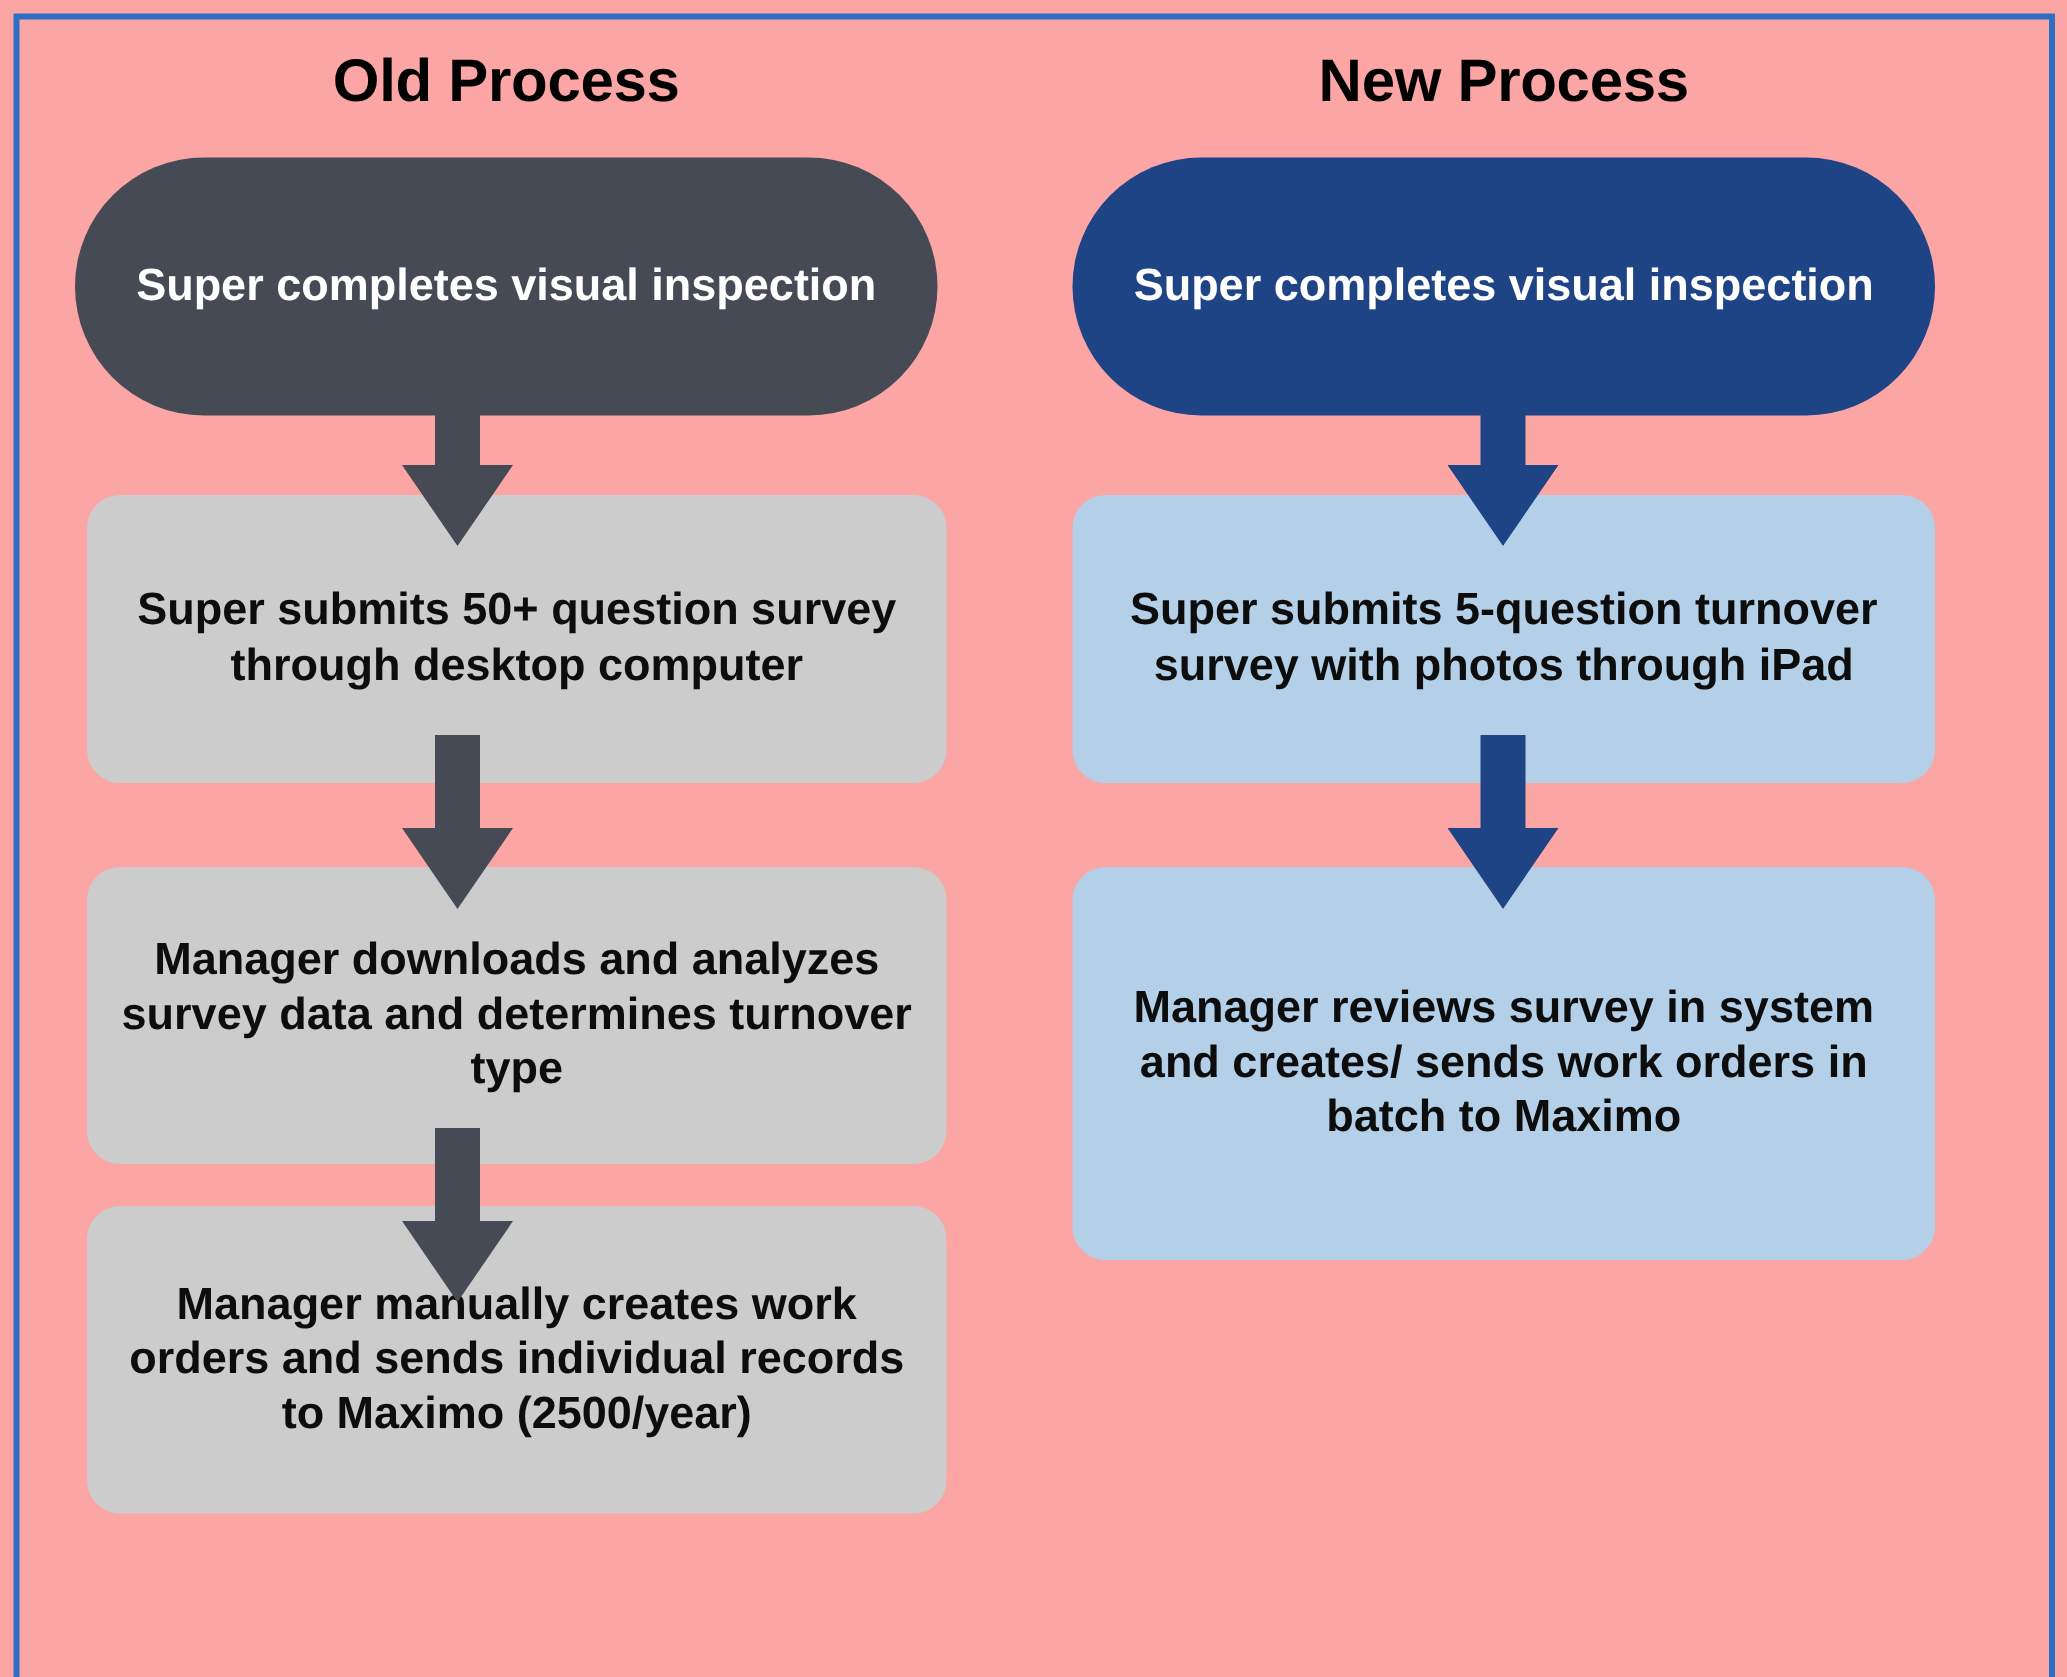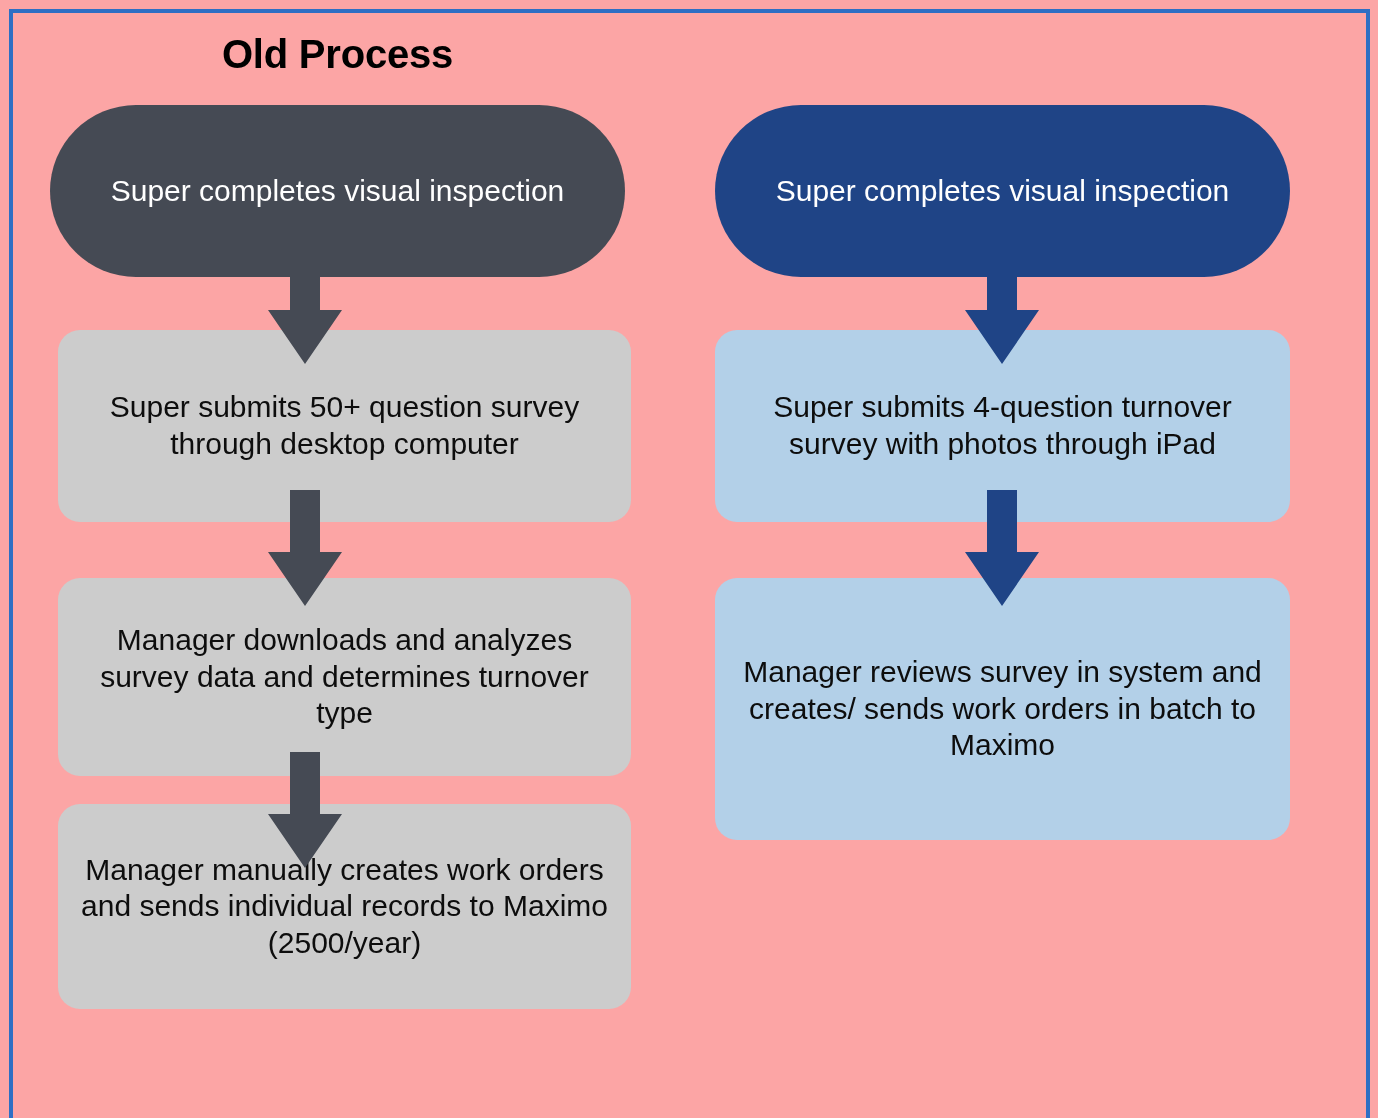--- a/index.html
+++ b/index.html
@@ -42,21 +42,21 @@
   #title-old { left: 50px; top: 34px; width: 575px; }
   #title-new { left: 715px; top: 34px; width: 575px; }
 
   .node {
     position: absolute;
     box-sizing: border-box;
     display: flex;
     align-items: center;
     justify-content: center;
     text-align: center;
-    font-weight: normal;
+    font-weight: bold;
     line-height: 1.22;
     padding: 6px 14px;
   }
   .node .txt { display: block; width: 100%; }
 
   .pill { border-radius: 999px; color: #ffffff; font-size: 30px; }
   .rect { border-radius: 22px; color: #0d0d0d; font-size: 30px; }
 
   .dark  { background: #454A54; }
   .gray  { background: #CCCCCC; margin-left: 20px; }
@@ -118,39 +118,40 @@
   </div>
 
   <div class="node rect gray" style="left:38px; top:578px; width:573px; height:198px;">
     <span class="txt">Manager downloads and analyzes survey data and determines turnover type</span>
   </div>
 
   <div class="node rect gray" style="left:38px; top:804px; width:573px; height:205px;">
     <span class="txt">Manager manually creates work orders and sends individual records to Maximo (2500/year)</span>
   </div>
 
+  <div class="col-title" id="title-new">New Process</div>
 
   <div class="arrow" style="left:965px; top:248px;">
     <svg width="74" height="116" viewBox="0 0 74 116">
       <path d="M22 0 H52 V62 H74 L37 116 L0 62 H22 Z" fill="#1F4486"></path>
     </svg>
   </div>
 
   <div class="arrow" style="left:965px; top:490px;">
     <svg width="74" height="116" viewBox="0 0 74 116">
       <path d="M22 0 H52 V62 H74 L37 116 L0 62 H22 Z" fill="#1F4486"></path>
     </svg>
   </div>
 
   <div class="node pill navy" style="left:715px; top:105px; width:575px; height:172px;">
     <span class="txt">Super completes visual inspection</span>
   </div>
 
   <div class="node rect lblue" style="left:715px; top:330px; width:575px; height:192px;">
-    <span class="txt">Super submits 4-question turnover survey with photos through iPad</span>
+    <span class="txt">Super submits 5-question turnover survey with photos through iPad</span>
   </div>
 
   <div class="node rect lblue" style="left:715px; top:578px; width:575px; height:262px;">
     <span class="txt">Manager reviews survey in system and creates/ sends work orders in batch to Maximo</span>
   </div>
 
 
 </div>
 
 </body></html>

